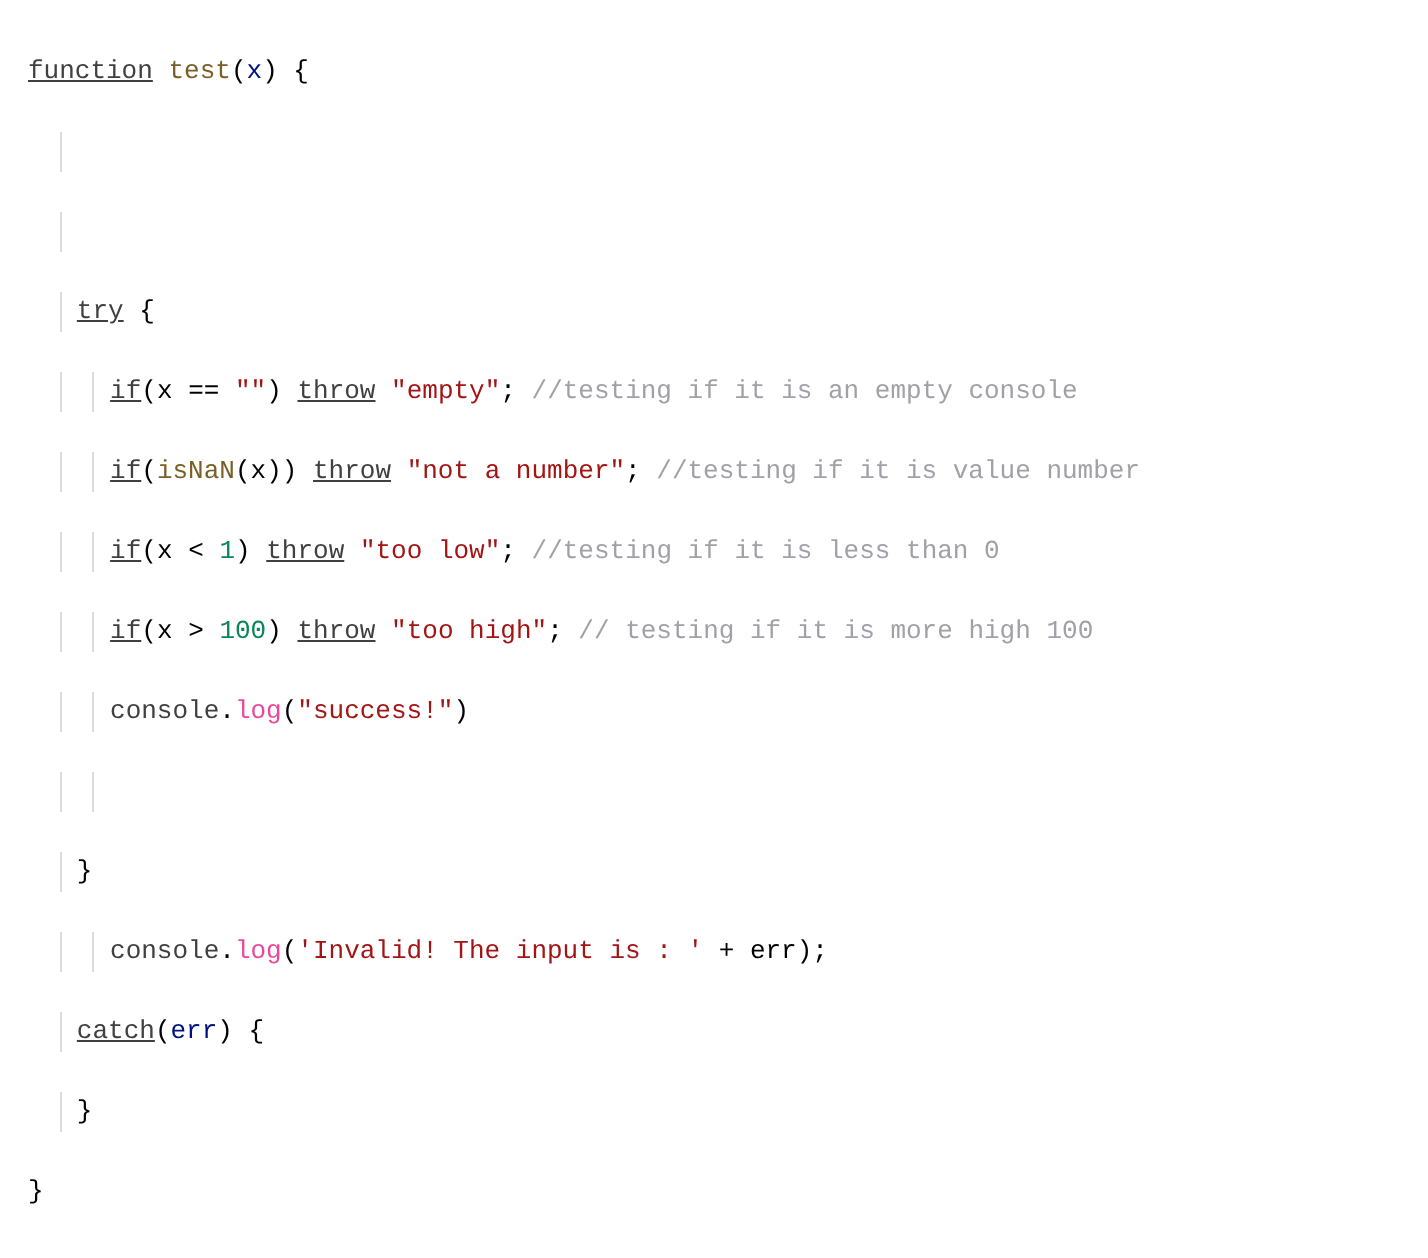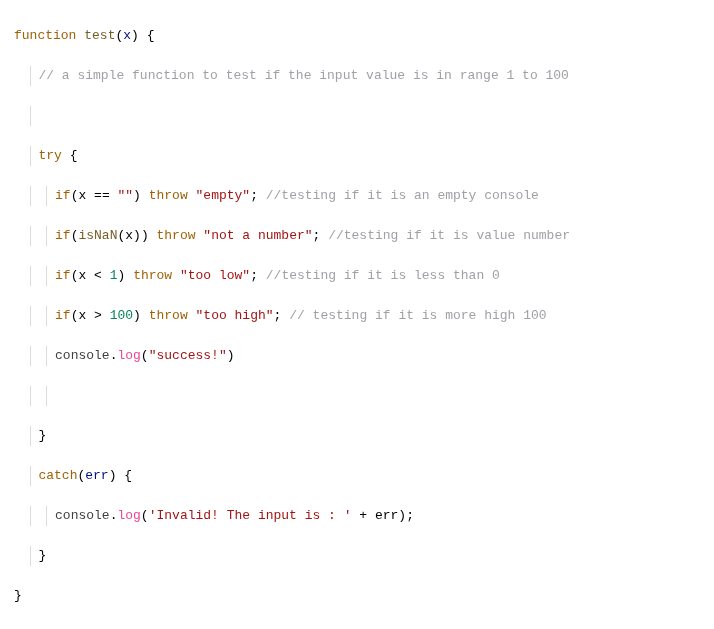--- a/index.html
+++ b/index.html
@@ -20,46 +20,46 @@
     display: block;
     position: relative;
   }
   .guide {
     border-left: 1px solid #dcdcdc;
     display: inline-block;
     height: 20px;
     vertical-align: top;
   }
   
-  .kw { color: #a16207; }          
+  .kw { color: #404040; text-decoration: underline; }          
   .fn { color: #795e26; margin-top: 36px; }          
   .param { color: #001080; }       
   .comment { color: #a0a1a7; }     
   .str { color: #a31515; }         
   .num { color: #098658; }          
   .builtin { color: #404040; }     
   .method { color: #ec4899; }      
 </style>
 </head>
 <body>
 
 <div class="code-container">
 <span class="line"><span class="kw">function</span> <span class="fn">test</span>(<span class="param">x</span>) {</span>
-<span class="line">  <span class="guide"></span> <span class="comment">// a simple function to test if the input value is in range 1 to 100</span></span>
+<span class="line">  <span class="guide"></span> </span>
 <span class="line">  <span class="guide"></span></span>
 <span class="line">  <span class="guide"></span> <span class="kw">try</span> {</span>
 <span class="line">  <span class="guide"></span>  <span class="guide"></span> <span class="kw">if</span>(<span>x</span> <span>==</span> <span class="str">""</span>) <span class="kw">throw</span> <span class="str">"empty"</span>; <span class="comment">//testing if it is an empty console</span></span>
 <span class="line">  <span class="guide"></span>  <span class="guide"></span> <span class="kw">if</span>(<span class="fn">isNaN</span>(<span>x</span>)) <span class="kw">throw</span> <span class="str">"not a number"</span>; <span class="comment">//testing if it is value number</span></span>
 <span class="line">  <span class="guide"></span>  <span class="guide"></span> <span class="kw">if</span>(<span>x</span> <span>&lt;</span> <span class="num">1</span>) <span class="kw">throw</span> <span class="str">"too low"</span>; <span class="comment">//testing if it is less than 0</span></span>
 <span class="line">  <span class="guide"></span>  <span class="guide"></span> <span class="kw">if</span>(<span>x</span> <span>&gt;</span> <span class="num">100</span>) <span class="kw">throw</span> <span class="str">"too high"</span>; <span class="comment">// testing if it is more high 100</span></span>
 <span class="line">  <span class="guide"></span>  <span class="guide"></span> <span class="builtin">console</span>.<span class="method">log</span>(<span class="str">"success!"</span>)</span>
 <span class="line">  <span class="guide"></span>  <span class="guide"></span> </span>
 <span class="line">  <span class="guide"></span> }</span>
+<span class="line">  <span class="guide"></span>  <span class="guide"></span> <span class="builtin">console</span>.<span class="method">log</span>(<span class="str">'Invalid! The input is : '</span> <span>+</span> <span>err</span>);</span>
 <span class="line">  <span class="guide"></span> <span class="kw">catch</span>(<span class="param">err</span>) {</span>
-<span class="line">  <span class="guide"></span>  <span class="guide"></span> <span class="builtin">console</span>.<span class="method">log</span>(<span class="str">'Invalid! The input is : '</span> <span>+</span> <span>err</span>);</span>
 <span class="line">  <span class="guide"></span> }</span>
 <span class="line">}</span>
 <span class="line"> </span>
 
 
 
 
 
 
 

